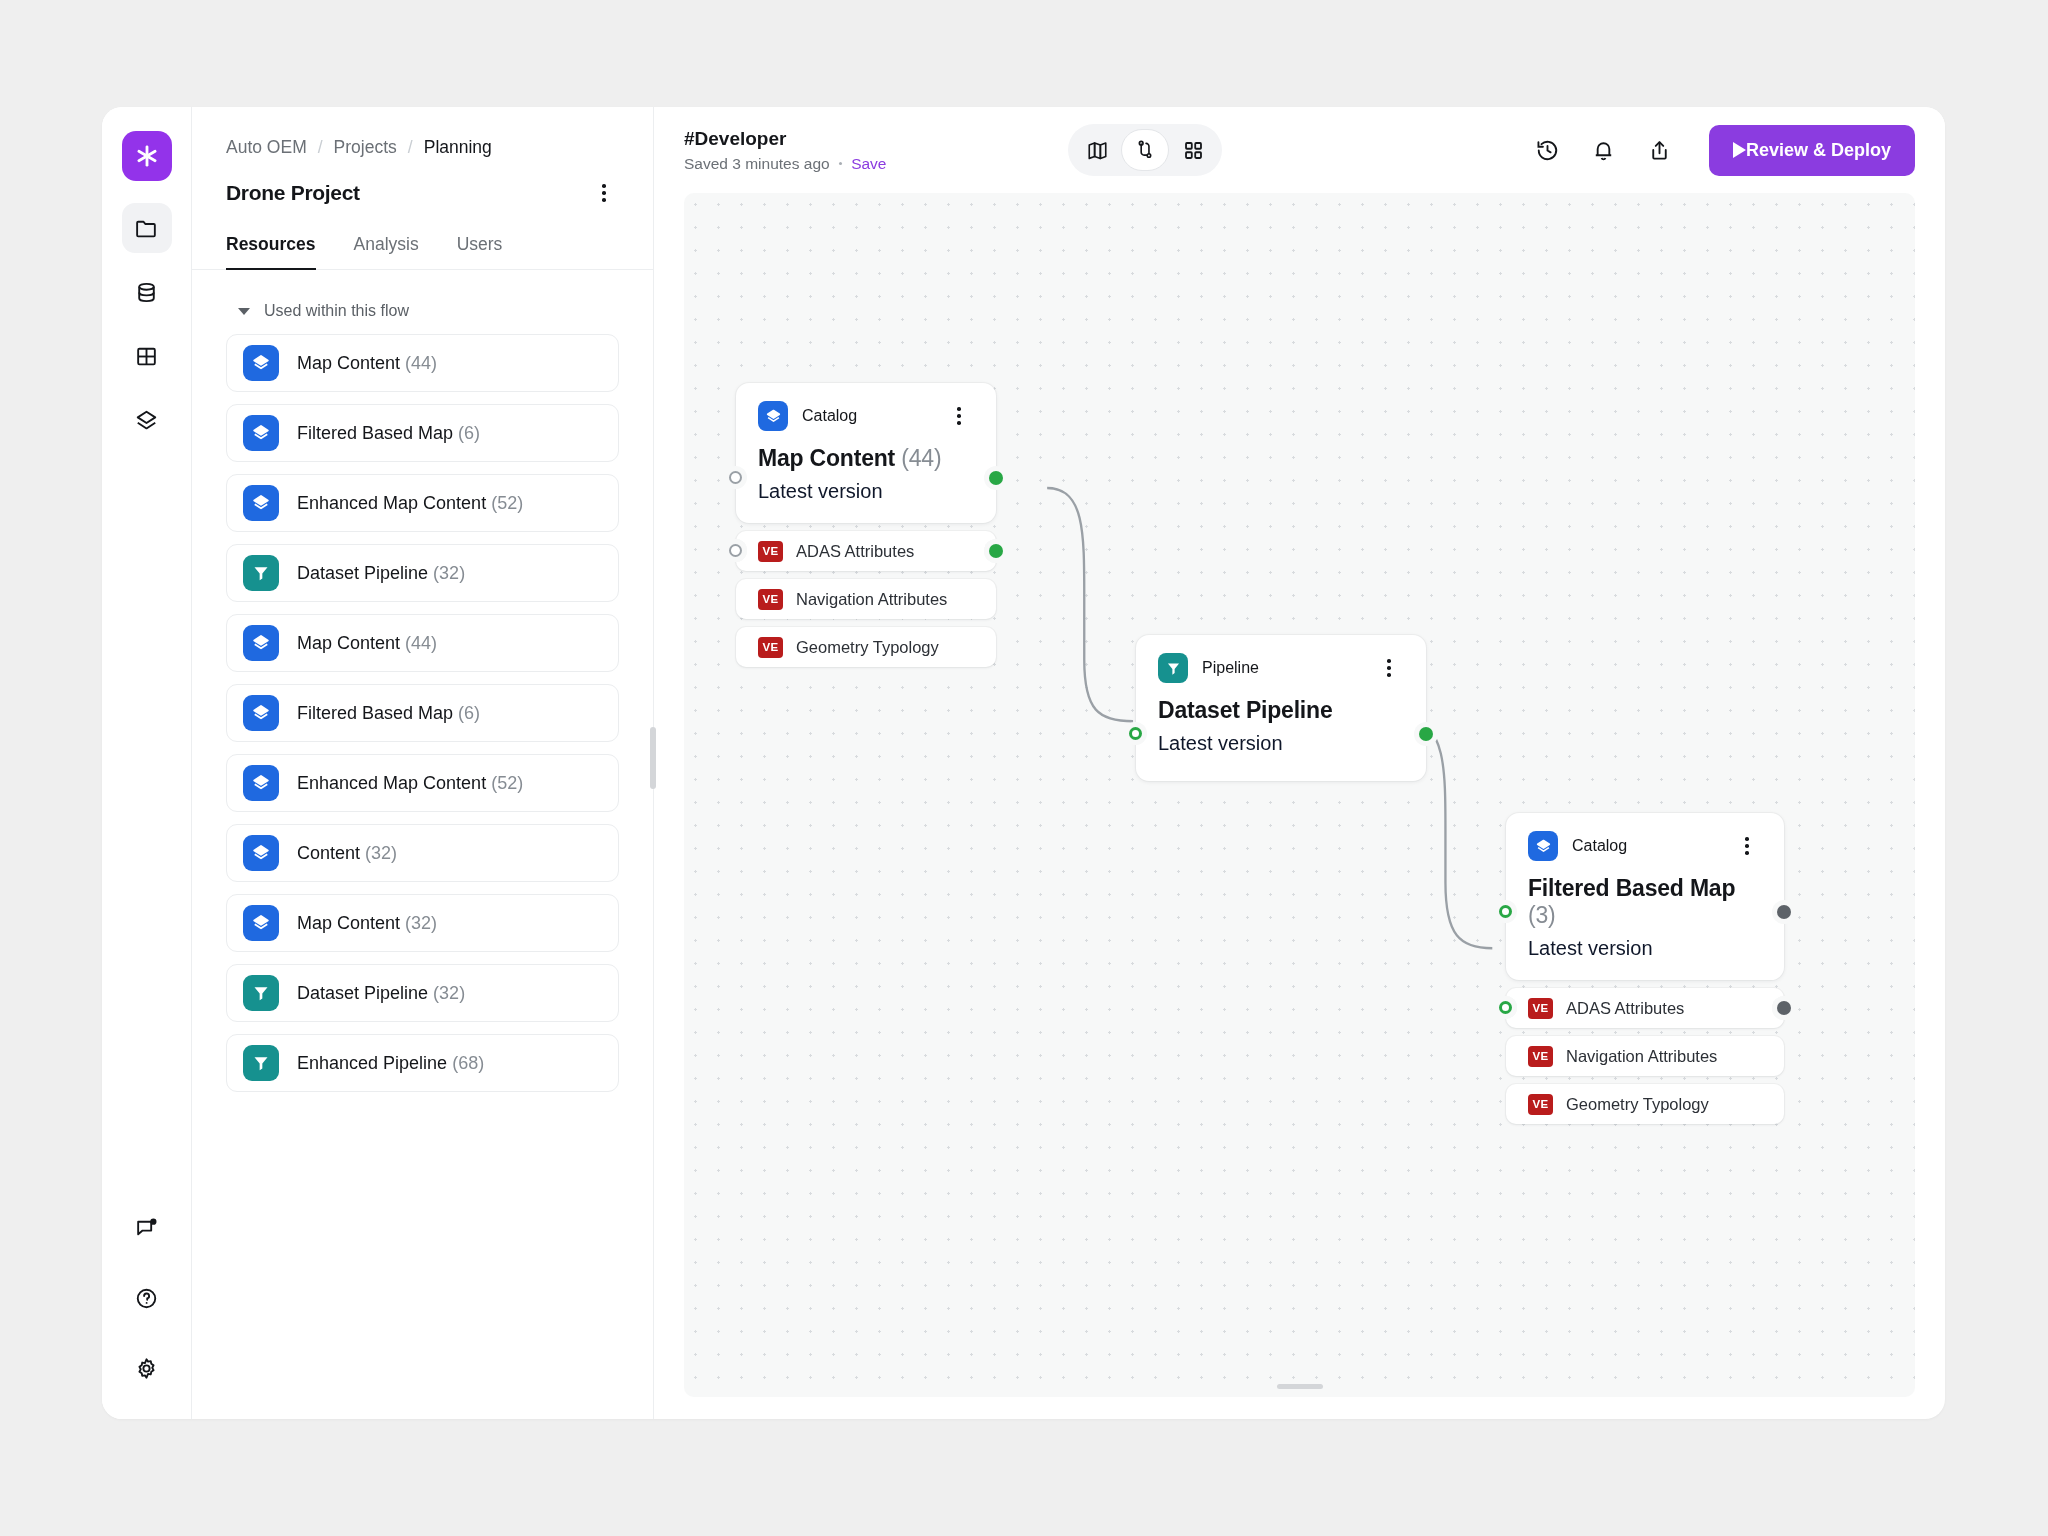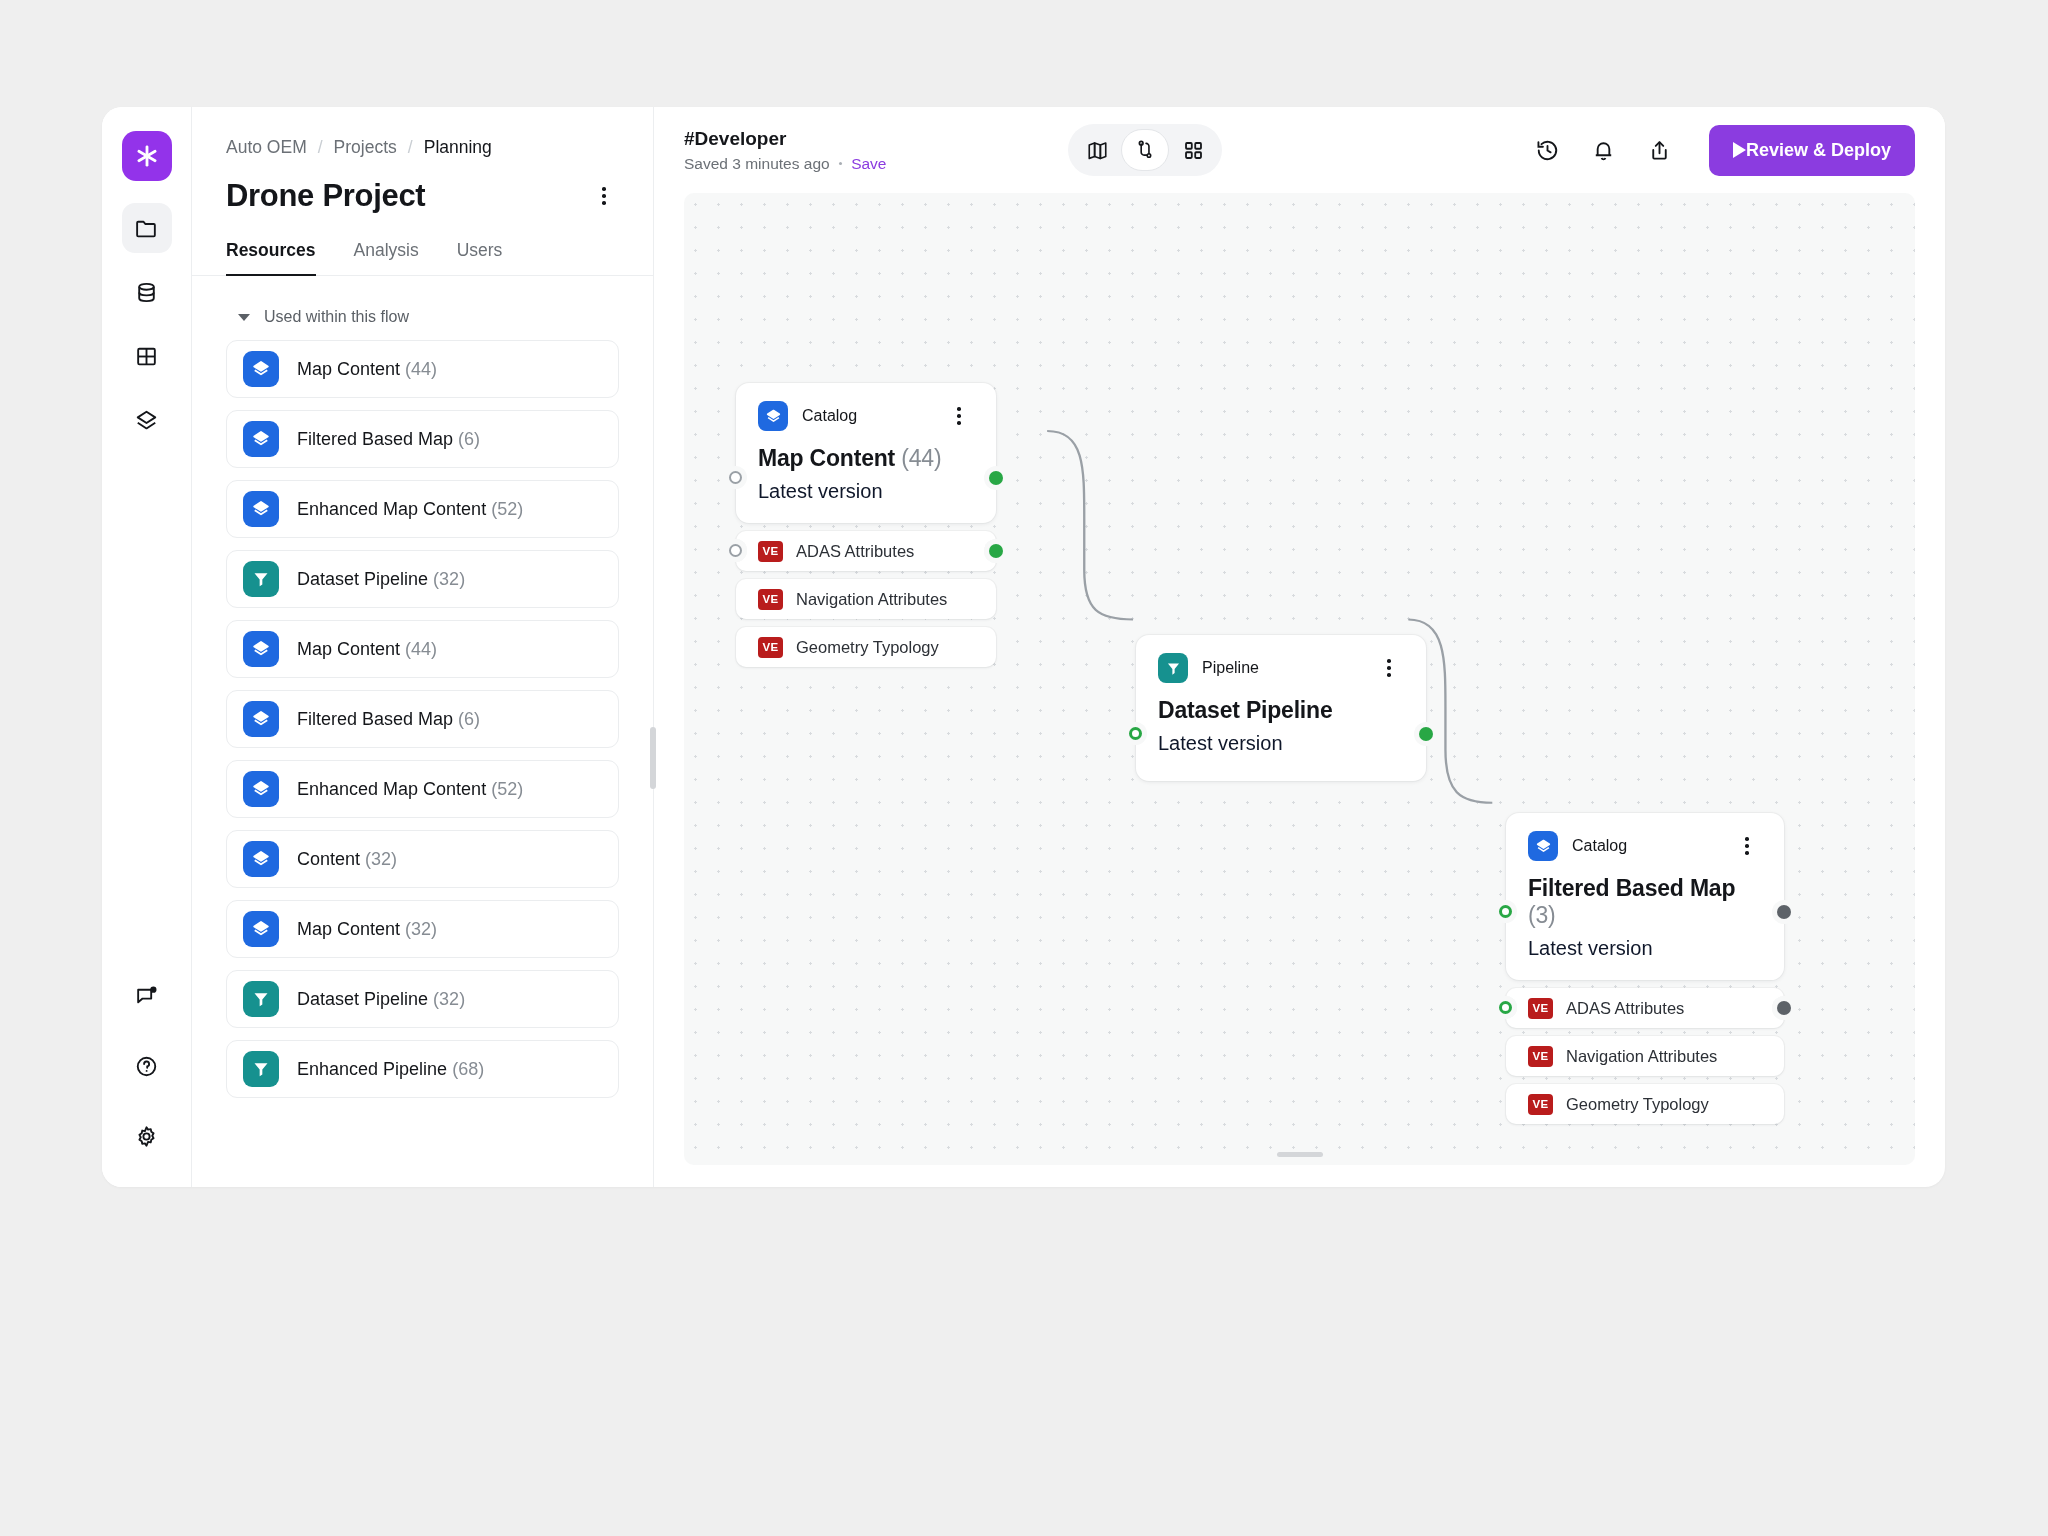--- a/index.html
+++ b/index.html
@@ -5,21 +5,21 @@
   * { box-sizing: border-box; margin: 0; padding: 0; }
   html, body {
     width: 2048px; height: 1536px;
     background: #efefef;
     font-family: "Liberation Sans", sans-serif;
     overflow: hidden;
   }
   .app {
     position: absolute;
     left: 102px; top: 107px;
-    width: 1843px; height: 1080px;
+    width: 1843px; height: 1312px;
     background: #ffffff;
     border-radius: 20px;
     display: flex;
     overflow: hidden;
     box-shadow: 0 1px 3px rgba(0,0,0,0.04);
   }
 
   
   .rail {
     width: 90px; flex: 0 0 90px;
@@ -56,21 +56,21 @@
   .crumbs {
     display: flex; align-items: center; gap: 11px;
     font-size: 17.5px; color: #6b7076; margin-bottom: 20px;
   }
   .crumbs .sep { color: #c9ced3; }
   .crumbs .cur { color: #14161a; font-weight: normal; }
   .title-row {
     display: flex; align-items: center; justify-content: space-between;
     margin-bottom: 26px;
   }
-  .proj-title { font-size: 31px; font-weight: bold; color: #14161a; letter-spacing: -0.3px; }
+  .proj-title { font-size: 21px; font-weight: bold; color: #14161a; letter-spacing: -0.3px; }
   .kebab {
     width: 30px; height: 30px; display: flex; flex-direction: column;
     align-items: center; justify-content: center; gap: 3.5px;
   }
   .kebab i { width: 3.6px; height: 3.6px; border-radius: 50%; background: #14161a; display: block; }
   .tabs {
     display: flex; gap: 38px;
     border-bottom: 1px solid #eceef0;
     margin: 0 -34px; padding: 0 34px; text-align: center;
   }

